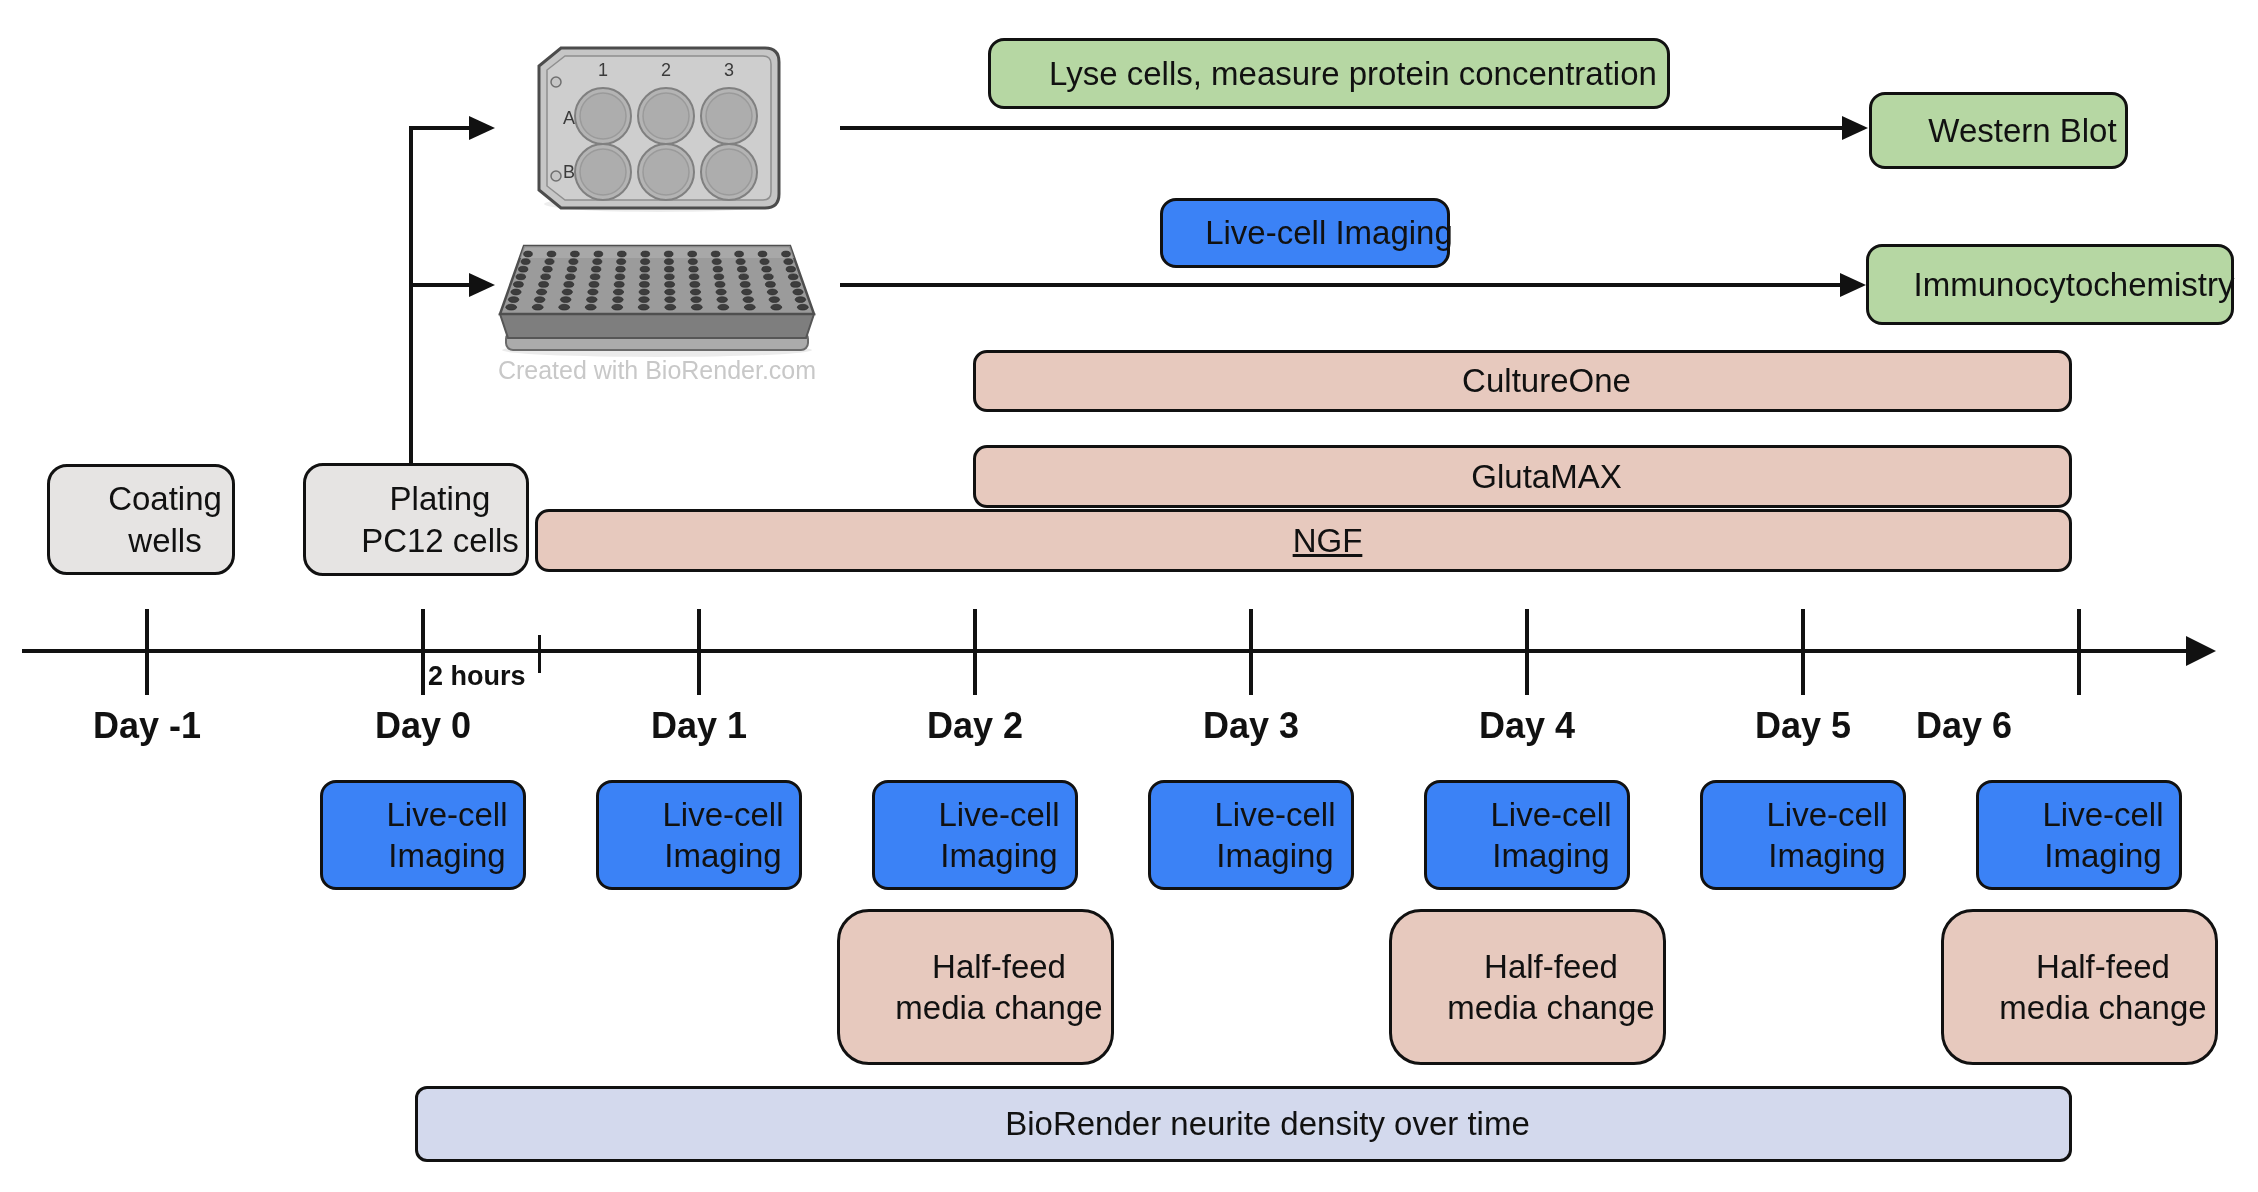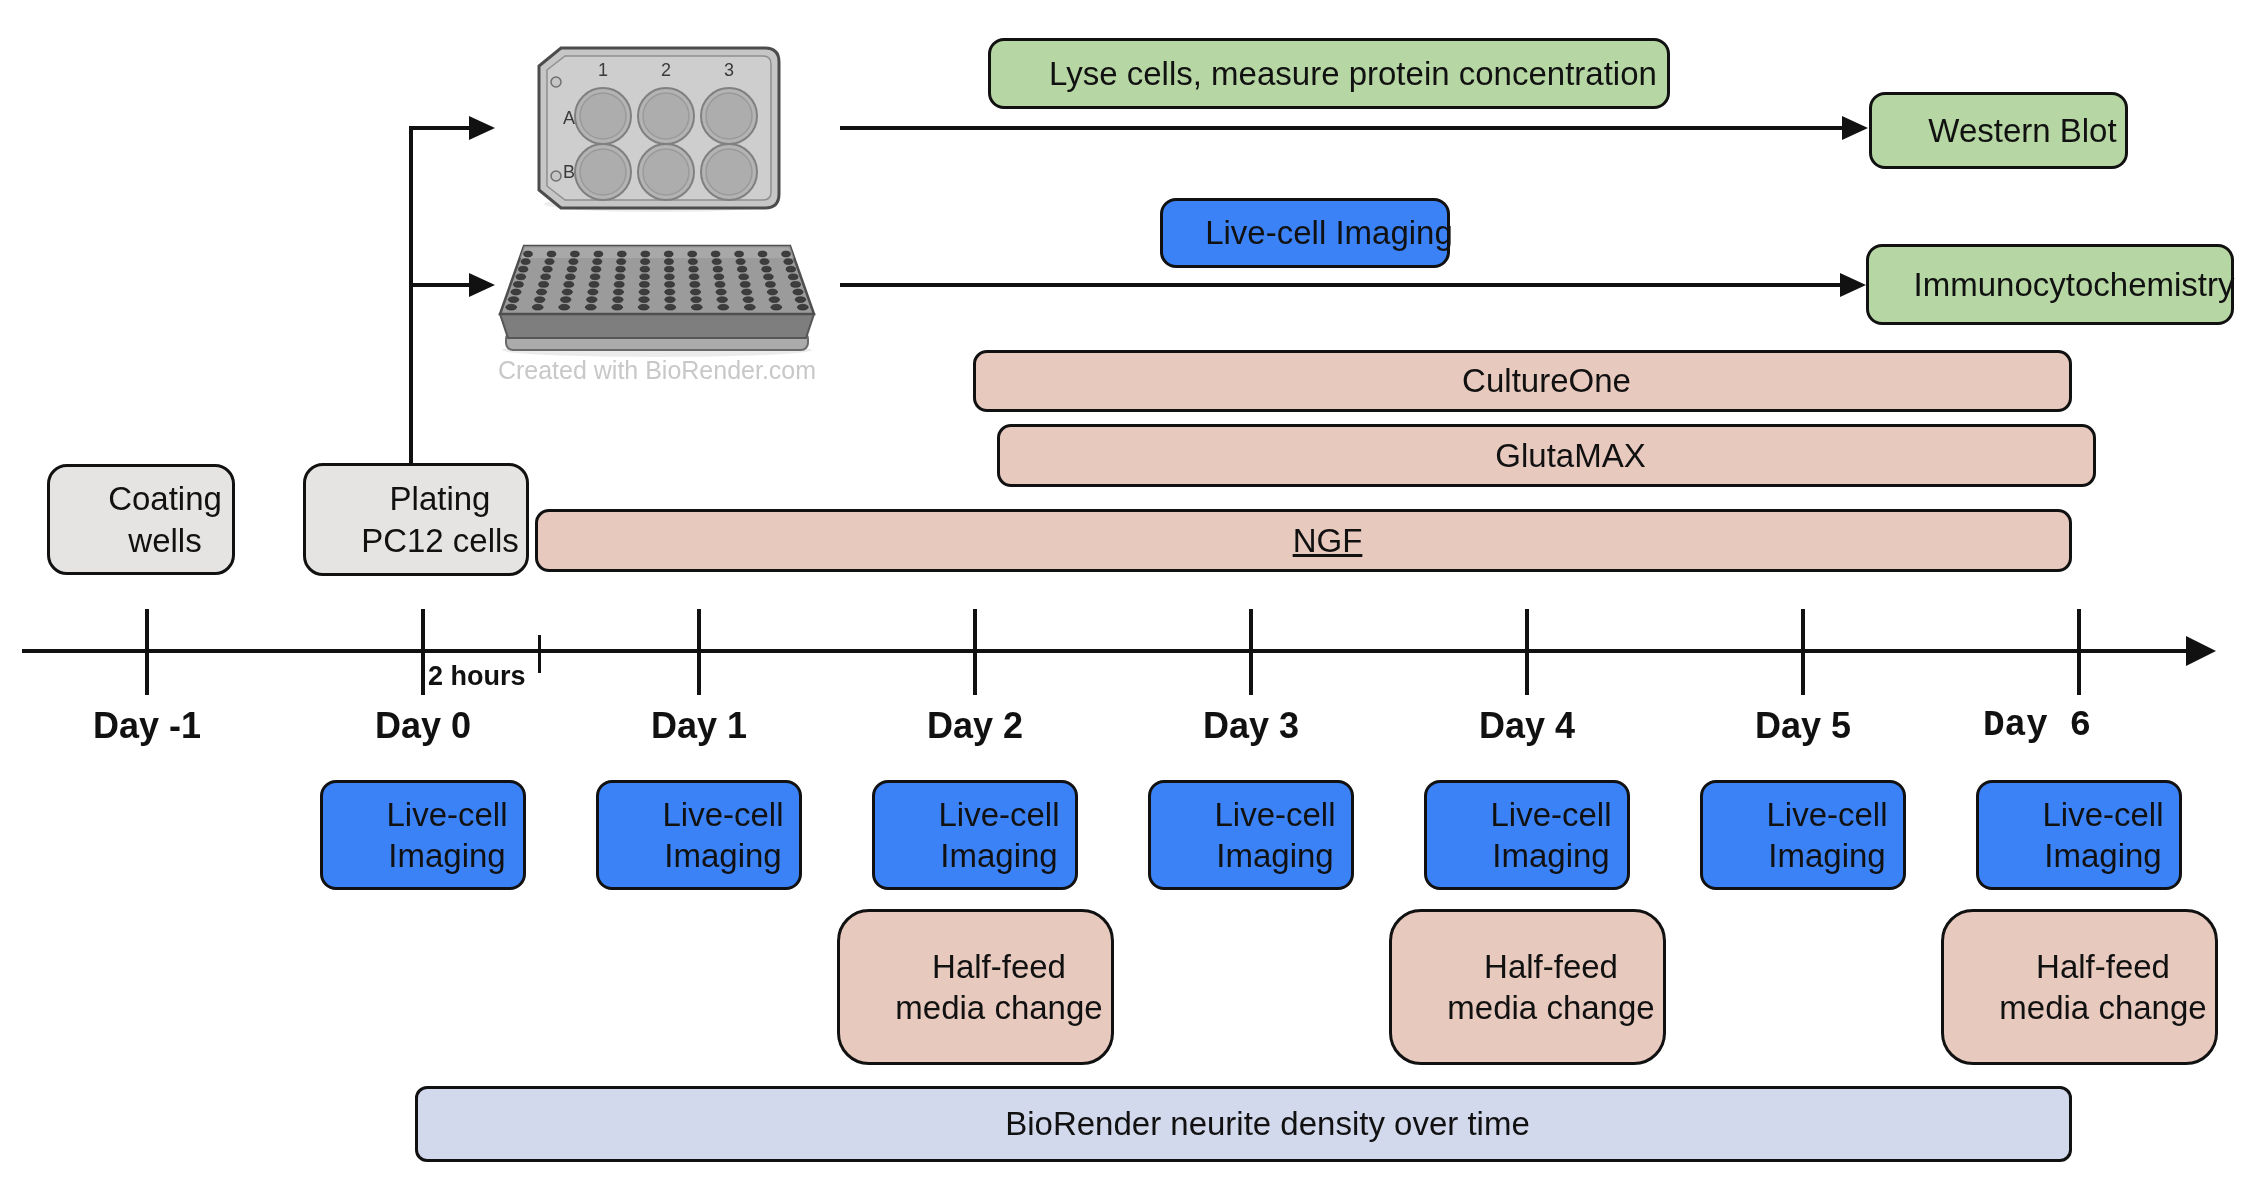--- a/index.html
+++ b/index.html
@@ -223,21 +223,21 @@
   <div class="box yellow" style="left:1160px;top:198px;width:290px;height:70px;">
     <span>Live-cell Imaging</span>
   </div>
   <div class="box green" style="left:1866px;top:244px;width:368px;height:81px;">
     <span>Immunocytochemistry</span>
   </div>
 
   <div class="box pink" style="left:973px;top:350px;width:1099px;height:62px;">
     <span>CultureOne</span>
   </div>
-  <div class="box pink" style="left:973px;top:424px;width:1099px;height:63px;margin-left:24px;">
+  <div class="box pink" style="left:973px;top:445px;width:1099px;height:63px;">
     <span>GlutaMAX</span>
   </div>
   <div class="box pink" style="left:535px;top:509px;width:1537px;height:63px;text-decoration:underline;">
     <span>NGF</span>
   </div>
 
   <div class="box gray two-line" style="left:47px;top:464px;width:188px;height:111px;">
     <div>Coating</div>
     <div>wells</div>
   </div>
@@ -260,21 +260,21 @@
       <div class="day-label" style="left: 599px; top: 705px;">Day 1</div>
       <div class="tick" style="left: 973px; top: 609px; height: 86px;"></div>
       <div class="day-label" style="left: 875px; top: 705px;">Day 2</div>
       <div class="tick" style="left: 1249px; top: 609px; height: 86px;"></div>
       <div class="day-label" style="left: 1151px; top: 705px;">Day 3</div>
       <div class="tick" style="left: 1525px; top: 609px; height: 86px;"></div>
       <div class="day-label" style="left: 1427px; top: 705px;">Day 4</div>
       <div class="tick" style="left: 1801px; top: 609px; height: 86px;"></div>
       <div class="day-label" style="left: 1703px; top: 705px;">Day 5</div>
       <div class="tick" style="left: 2077px; top: 609px; height: 86px;"></div>
-      <div class="day-label" style="left: 1937px; top: 705px; font-family: Liberation Mono, monospace;">Day 6</div>
+      <div class="day-label" style="left: 1864px; top: 705px;">Day 6</div>
       <div class="box yellow live-cell-box two-line" style="left: 320px; top: 780px; width: 206px; height: 110px;">
         <div>Live-cell</div>
         <div>Imaging</div>
       </div>
       <div class="box yellow live-cell-box two-line" style="left: 596px; top: 780px; width: 206px; height: 110px;">
         <div>Live-cell</div>
         <div>Imaging</div>
       </div>
       <div class="box yellow live-cell-box two-line" style="left: 872px; top: 780px; width: 206px; height: 110px;">
         <div>Live-cell</div>

